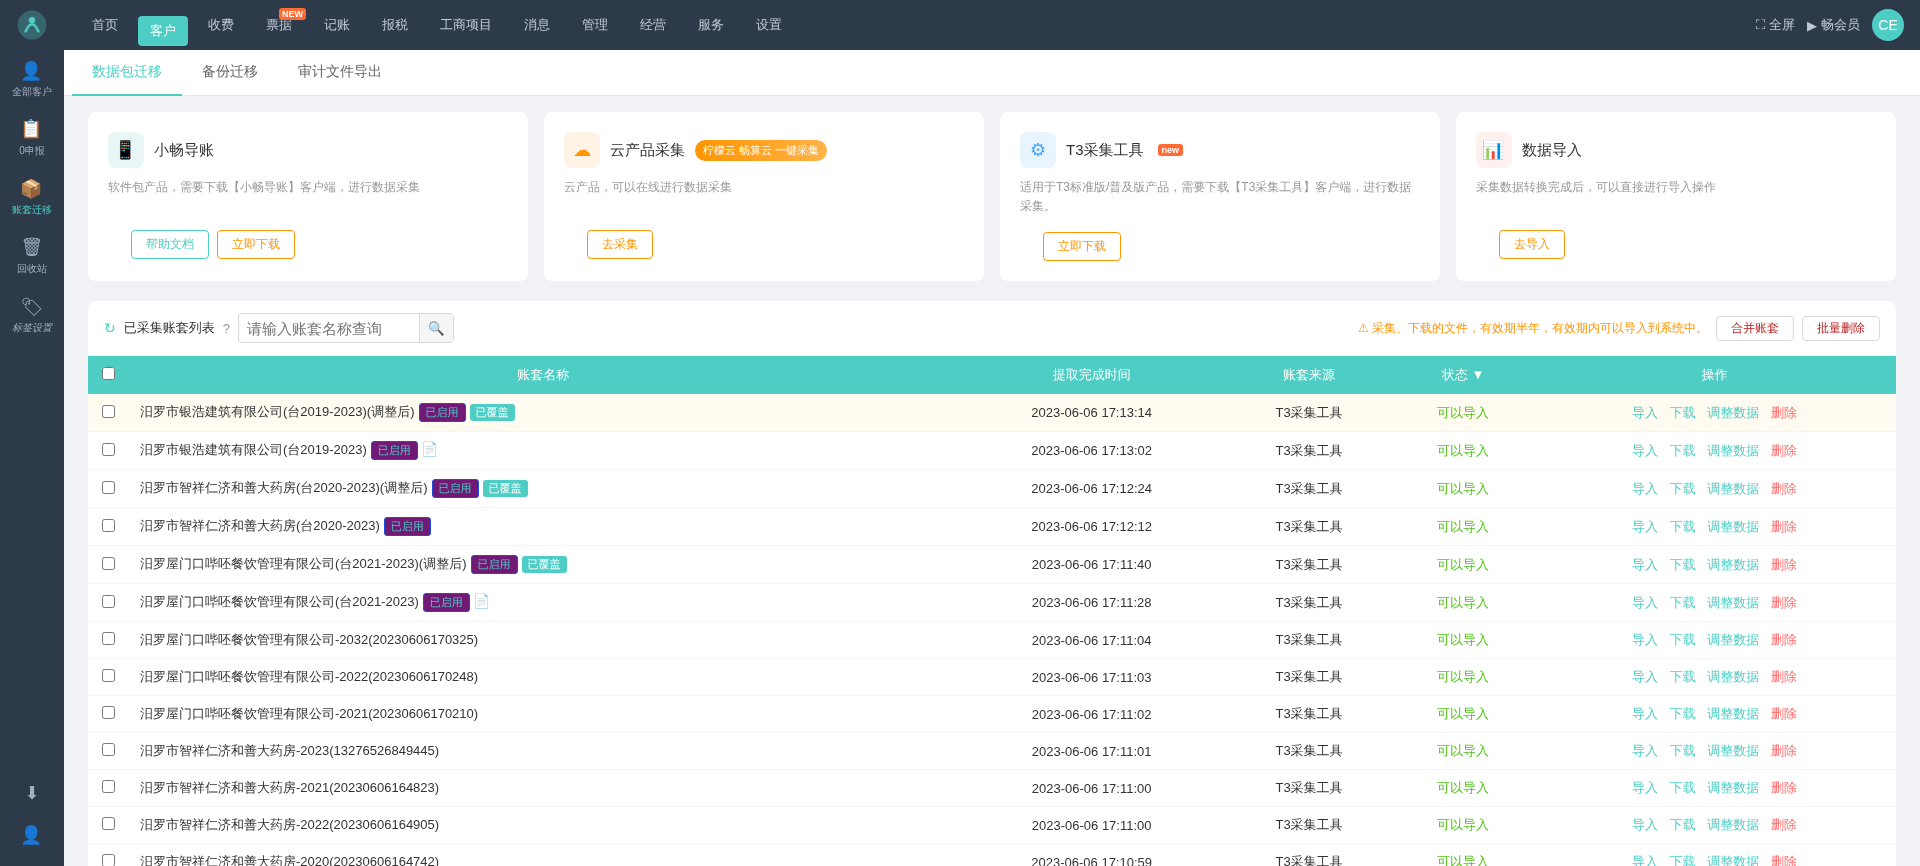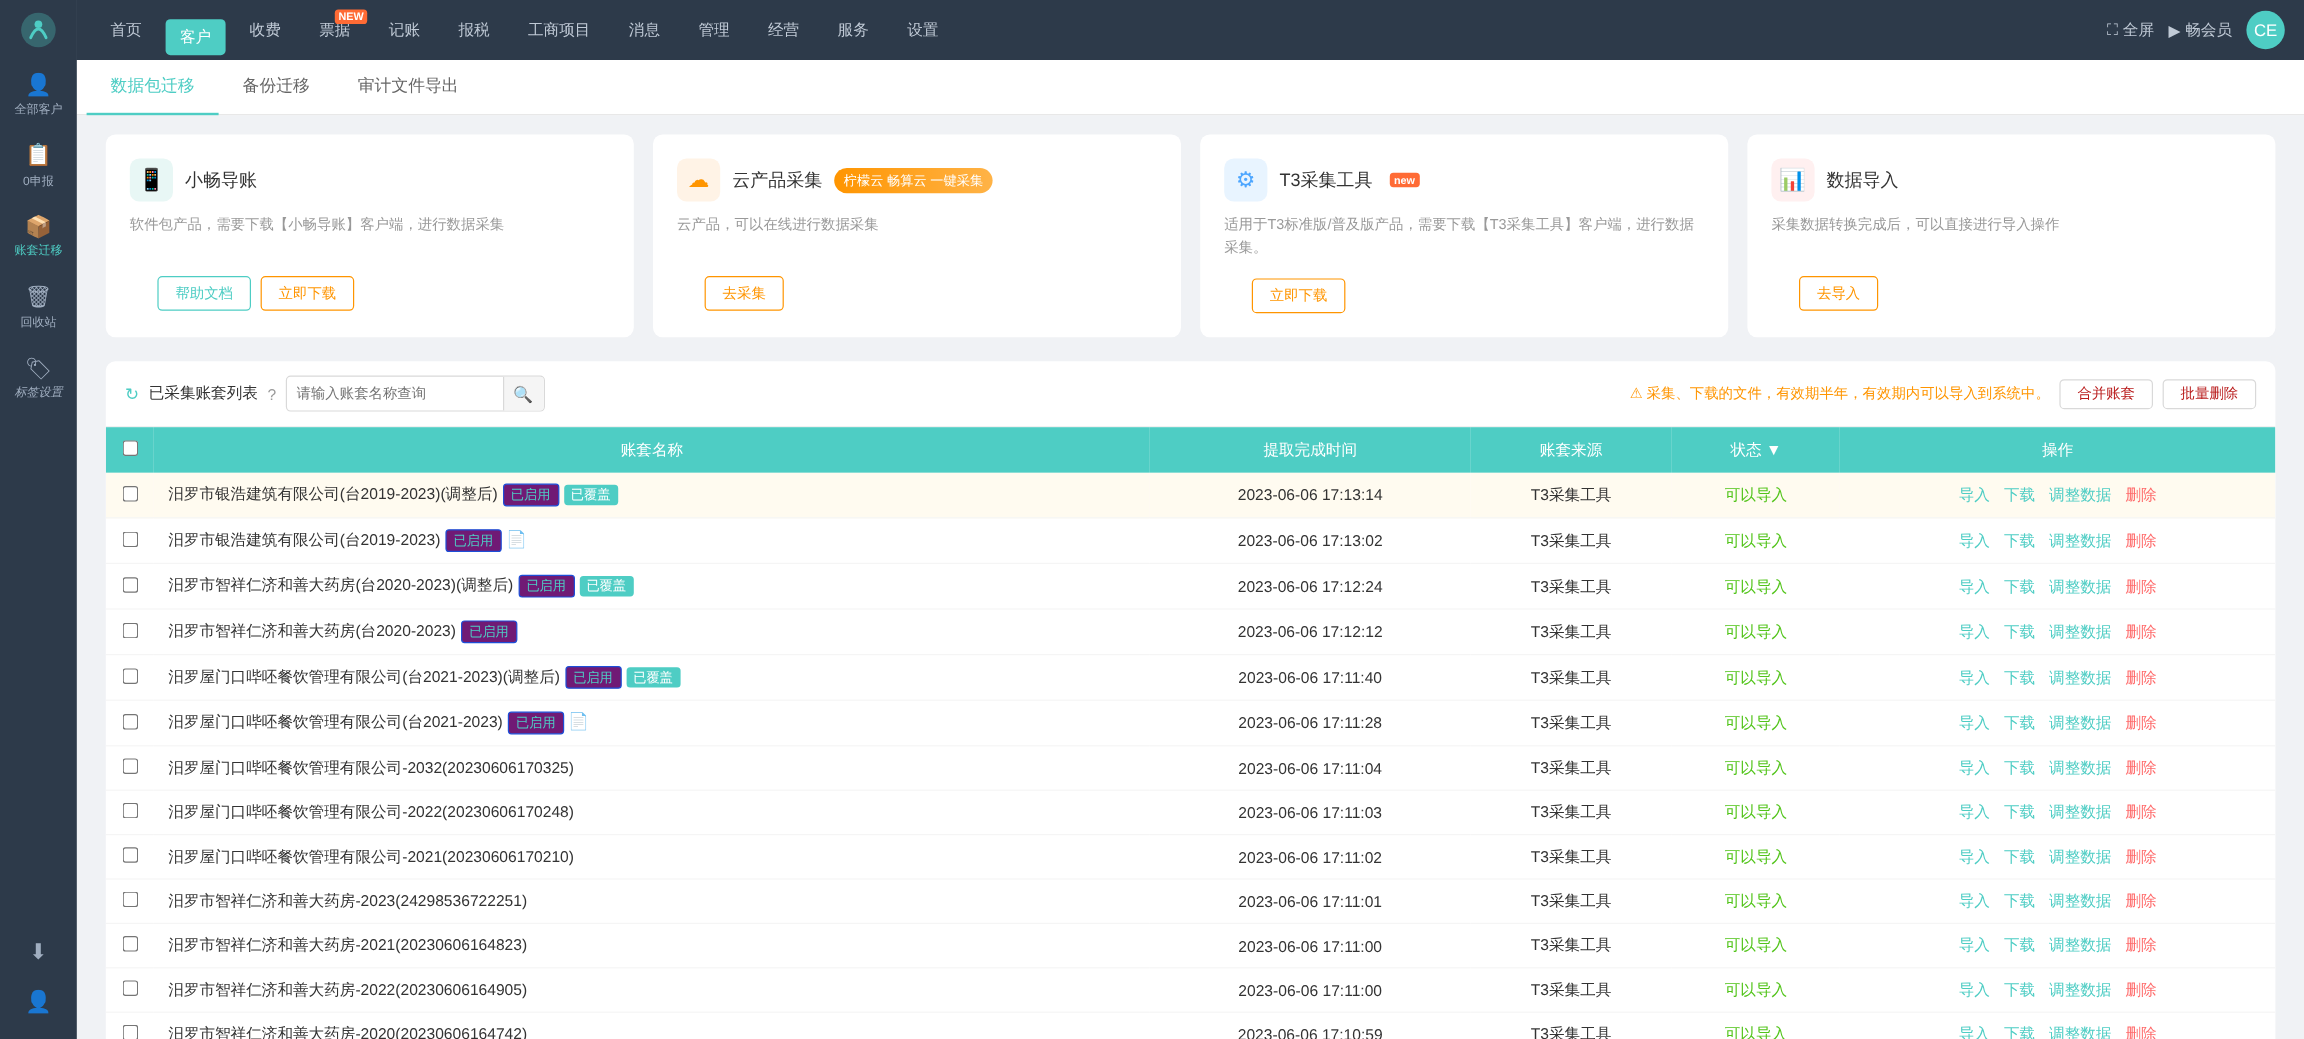--- a/index.html
+++ b/index.html
@@ -259,21 +259,21 @@
       align-items: center;
       border: 1px solid #d9d9d9;
       border-radius: 4px;
       overflow: hidden;
       height: 30px;
     }
     .search-input {
       border: none;
       outline: none;
       padding: 0 8px;
-      font-size: 12px;
+      font-size: 15px;
       width: 180px;
       color: #333;
     }
     .search-btn {
       background: #f5f5f5;
       border: none;
       border-left: 1px solid #d9d9d9;
       padding: 0 8px;
       cursor: pointer;
       height: 30px;
@@ -620,21 +620,21 @@
                 <td><span class="status-text">可以导入</span></td>
                 <td>
     <span class="action-link">导入</span>
     <span class="action-link">下载</span>
     <span class="action-link">调整数据</span>
     <span class="action-link danger">删除</span>
   </td>
               </tr>
               <tr>
                 <td><input type="checkbox" style=""></td>
-                <td><span>汨罗市智祥仁济和善大药房-2023(24298536722251)</span></td>
+                <td><span>汨罗市智祥仁济和善大药房-2023(13276526849445)</span></td>
                 <td>2023-06-06 17:11:01</td>
                 <td>T3采集工具</td>
                 <td><span class="status-text">可以导入</span></td>
                 <td>
     <span class="action-link">导入</span>
     <span class="action-link">下载</span>
     <span class="action-link">调整数据</span>
     <span class="action-link danger">删除</span>
   </td>
               </tr>

